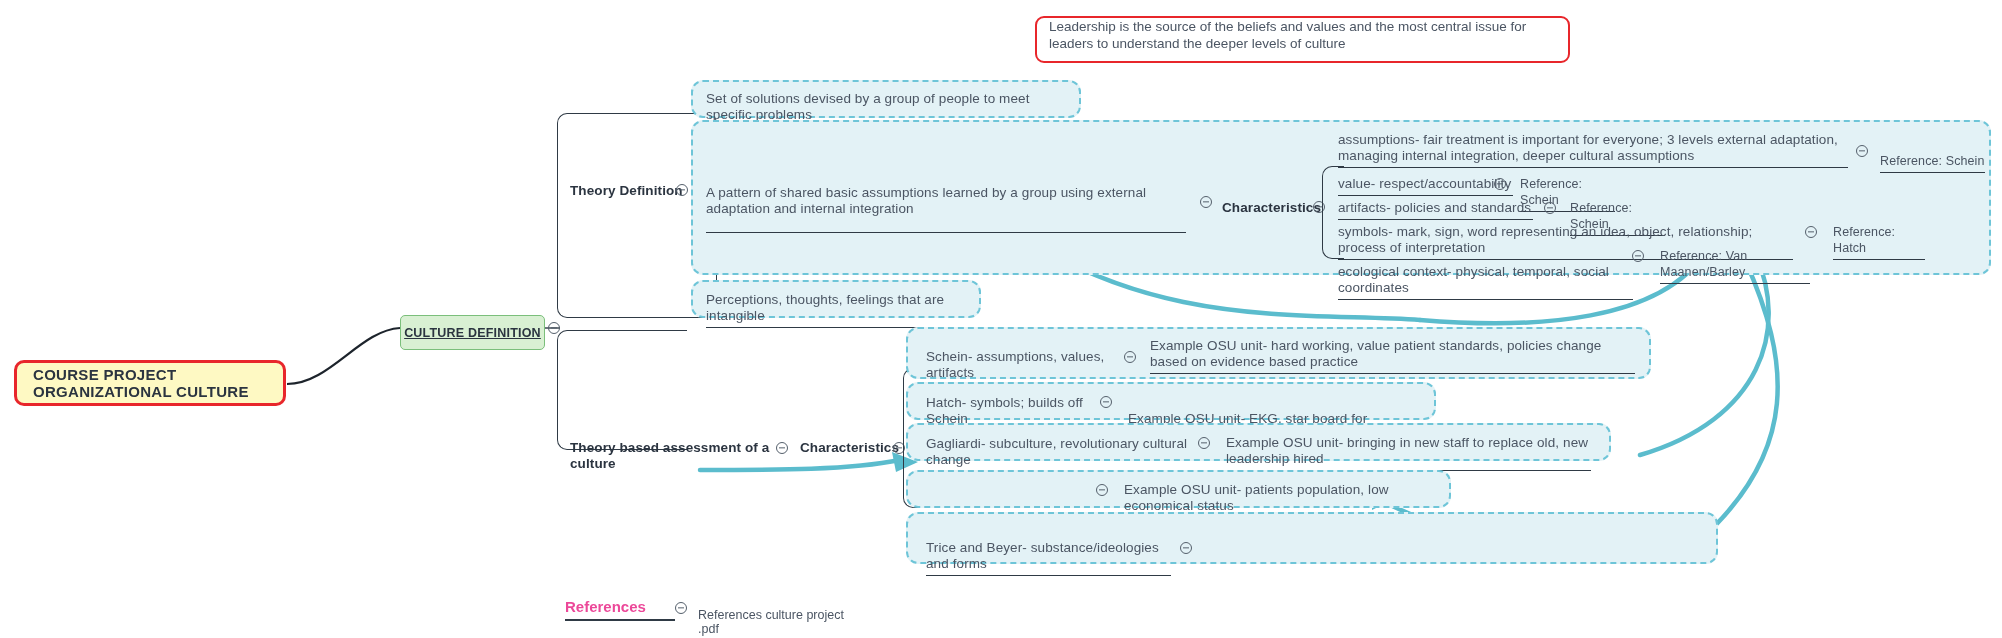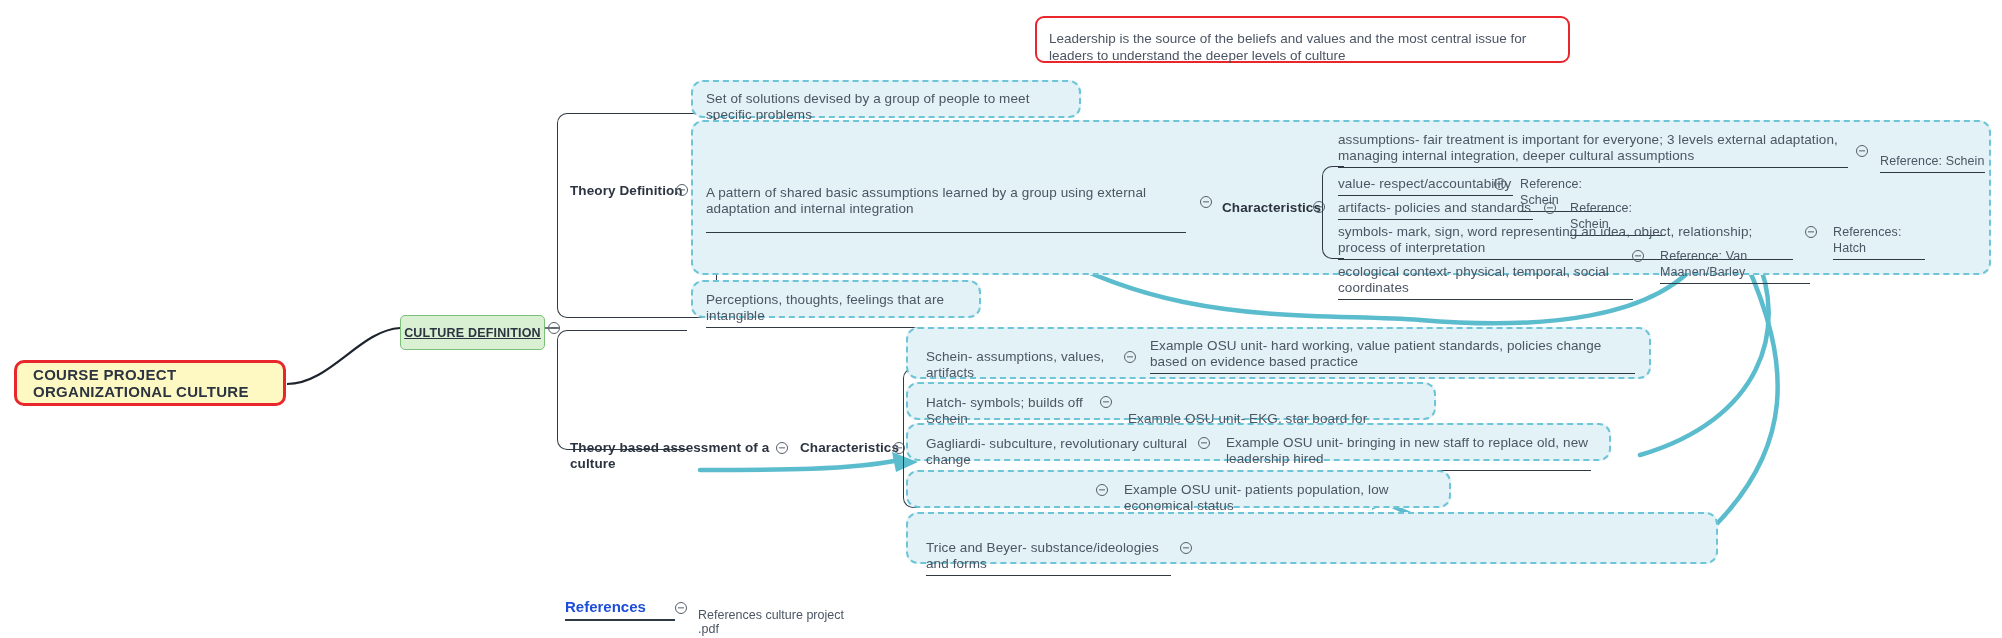--- a/index.html
+++ b/index.html
@@ -73,21 +73,21 @@
 
   
   .redbox {
     position: absolute;
     border: 2.6px solid #e8262b;
     border-radius: 9px;
     background: #ffffff;
     color: #4b5563;
     font-size: 13.5px;
     line-height: 17px;
-    padding: 12px 12px;
+    padding: 0 12px;
   }
   .rootbox {
     position: absolute;
     border: 3px solid #e8262b;
     border-radius: 10px;
     background: #fef9c3;
     color: #2b3440;
     font-weight: bold;
     font-size: 15px;
     letter-spacing: .3px;
@@ -102,21 +102,21 @@
     color: #2b3440;
     font-weight: bold;
     font-size: 12.5px;
     letter-spacing: .2px;
     display: flex; align-items: center; justify-content: center;
   }
   .refs-label {
     position: absolute;
     font-weight: bold;
     font-size: 15px;
-    color: #1d4ed8;
+    color: #ec4899;
     border-bottom: 2px solid #2f3a45;
     padding-bottom: 4px;
   }
   .refs-item {
     position: absolute;
     font-size: 12.5px;
     color: #4b5563;
     border-bottom: 1.3px solid #2f3a45;
     padding-bottom: 3px;
   }
@@ -218,21 +218,21 @@
   <span class="circ" style="position:absolute; left:1544px; top:202px;"></span>
   <div class="node underline-node" style="left:1570px; top:200px; width:95px; padding-bottom:3px; font-size:12.5px;">
     <span class="txt">Reference: Schein</span>
   </div>
 
   <div class="node underline-node" style="left:1338px; top:224px; width:455px; padding-bottom:3px;">
     <span class="txt">symbols- mark, sign, word representing an idea, object, relationship; process of interpretation</span>
   </div>
   <span class="circ" style="position:absolute; left:1805px; top:226px;"></span>
   <div class="node underline-node" style="left:1833px; top:224px; width:92px; padding-bottom:3px; font-size:12.5px;">
-    <span class="txt">References: Hatch</span>
+    <span class="txt">Reference: Hatch</span>
   </div>
 
   <div class="node underline-node" style="left:1338px; top:264px; width:295px; padding-bottom:3px;">
     <span class="txt">ecological context- physical, temporal, social coordinates</span>
   </div>
   <span class="circ" style="position:absolute; left:1632px; top:250px;"></span>
   <div class="node underline-node" style="left:1660px; top:248px; width:150px; padding-bottom:3px; font-size:12.5px;">
     <span class="txt">Reference: Van Maanen/Barley</span>
   </div>
 

